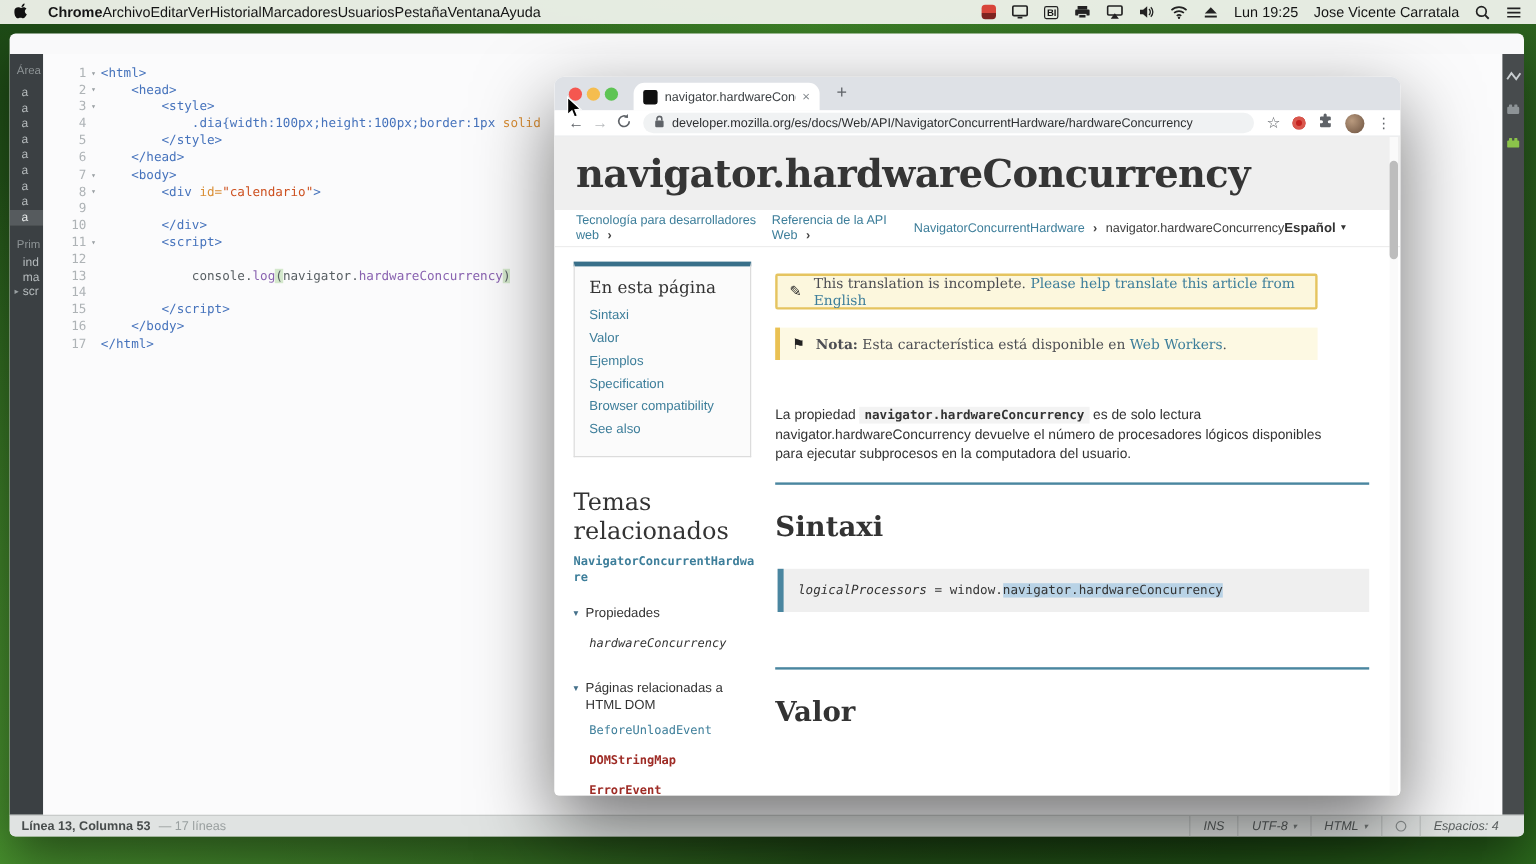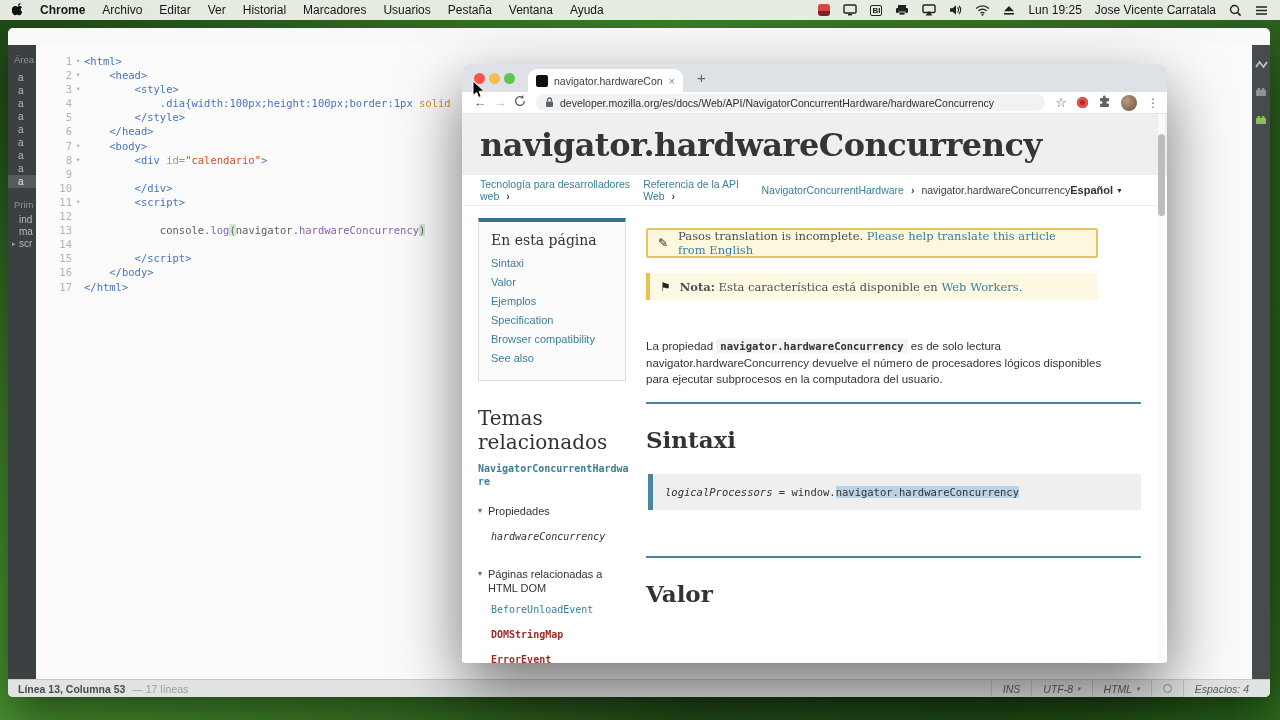--- a/index.html
+++ b/index.html
@@ -7,21 +7,21 @@
   .desktop { position:absolute; inset:0;
     background:
       radial-gradient(ellipse at 15% 85%, rgba(90,170,60,.55), transparent 55%),
       radial-gradient(ellipse at 85% 15%, rgba(70,140,50,.5), transparent 50%),
       radial-gradient(ellipse at 55% 45%, rgba(40,90,30,.6), transparent 60%),
       linear-gradient(135deg,#1d4a16,#3f8727 35%,#1a4412 70%,#2c6a1d);
   }
   
   .menubar { position:absolute; top:0; left:0; right:0; height:20px; background:rgba(235,240,231,.97);
     display:flex; align-items:center; padding:0 12px; font-size:12px; color:#151515; z-index:50; }
-  .menus { display:flex; align-items:center; gap:17px; margin-left:16px; }
+  .menus { display:flex; align-items:center; margin-left:16px; }
   .menus .menu-item:first-of-type { font-weight:700; }
   .menu-status { margin-left:auto; display:flex; align-items:center; gap:13px; }
   .menu-status svg { display:block; }
   .mb-clock,.mb-user { font-size:12px; }
   .icon-bi { font-size:8px; font-weight:700; border:1px solid #222; border-radius:2px; padding:0 1px; line-height:9px; }
   .icon-redapp { width:12px; height:12px; border-radius:3px; background:linear-gradient(180deg,#d8453a 55%,#7e2320 55%); }
   
   .bw { position:absolute; left:8px; top:28px; width:1262px; height:669px; background:#f9f9fa;
     border-radius:5px; box-shadow:0 18px 45px rgba(0,0,0,.5); z-index:1; overflow:hidden; }
   .b-titlebar { position:absolute; top:0; left:0; right:0; height:17px; background:#4c5052; color:#b9bdbd;
@@ -487,21 +487,21 @@
                 <a href="#" class="rel-item" data-c="red">DOMStringMap</a>
                 <a href="#" class="rel-item" data-c="red">ErrorEvent</a>
                 <a href="#" class="rel-item" data-c="teal">GlobalEventHandlers</a>
               </div>
             </div>
           </div>
       </aside>
       <main class="article">
         <div class="banner-tr">
           <span class="mdn-ic">✎</span>
-          <span><span>Pasos translation is incomplete.</span> <a href="#">Please help translate this article from English</a></span>
+          <span><span>This translation is incomplete.</span> <a href="#">Please help translate this article from English</a></span>
         </div>
         <div class="banner-note">
           <span class="mdn-ic">⚑</span>
           <span><b>Nota:</b><span> Esta característica está disponible en </span><a href="#">Web Workers</a><span>.</span></span>
         </div>
         <p class="intro"><span>La propiedad </span><span class="inline-code">navigator.hardwareConcurrency</span><span> es de solo lectura navigator.hardwareConcurrency devuelve el número de procesadores lógicos disponibles para ejecutar subprocesos en la computadora del usuario.</span></p>
         <div class="mdn-hr hr1"></div>
         <h2 class="h2 h2-sintaxi">Sintaxi</h2>
         <div class="codeblock"><em>logicalProcessors</em><span> = window.</span><span class="code-hl">navigator.hardwareConcurrency</span></div>
         <div class="mdn-hr hr2"></div>

